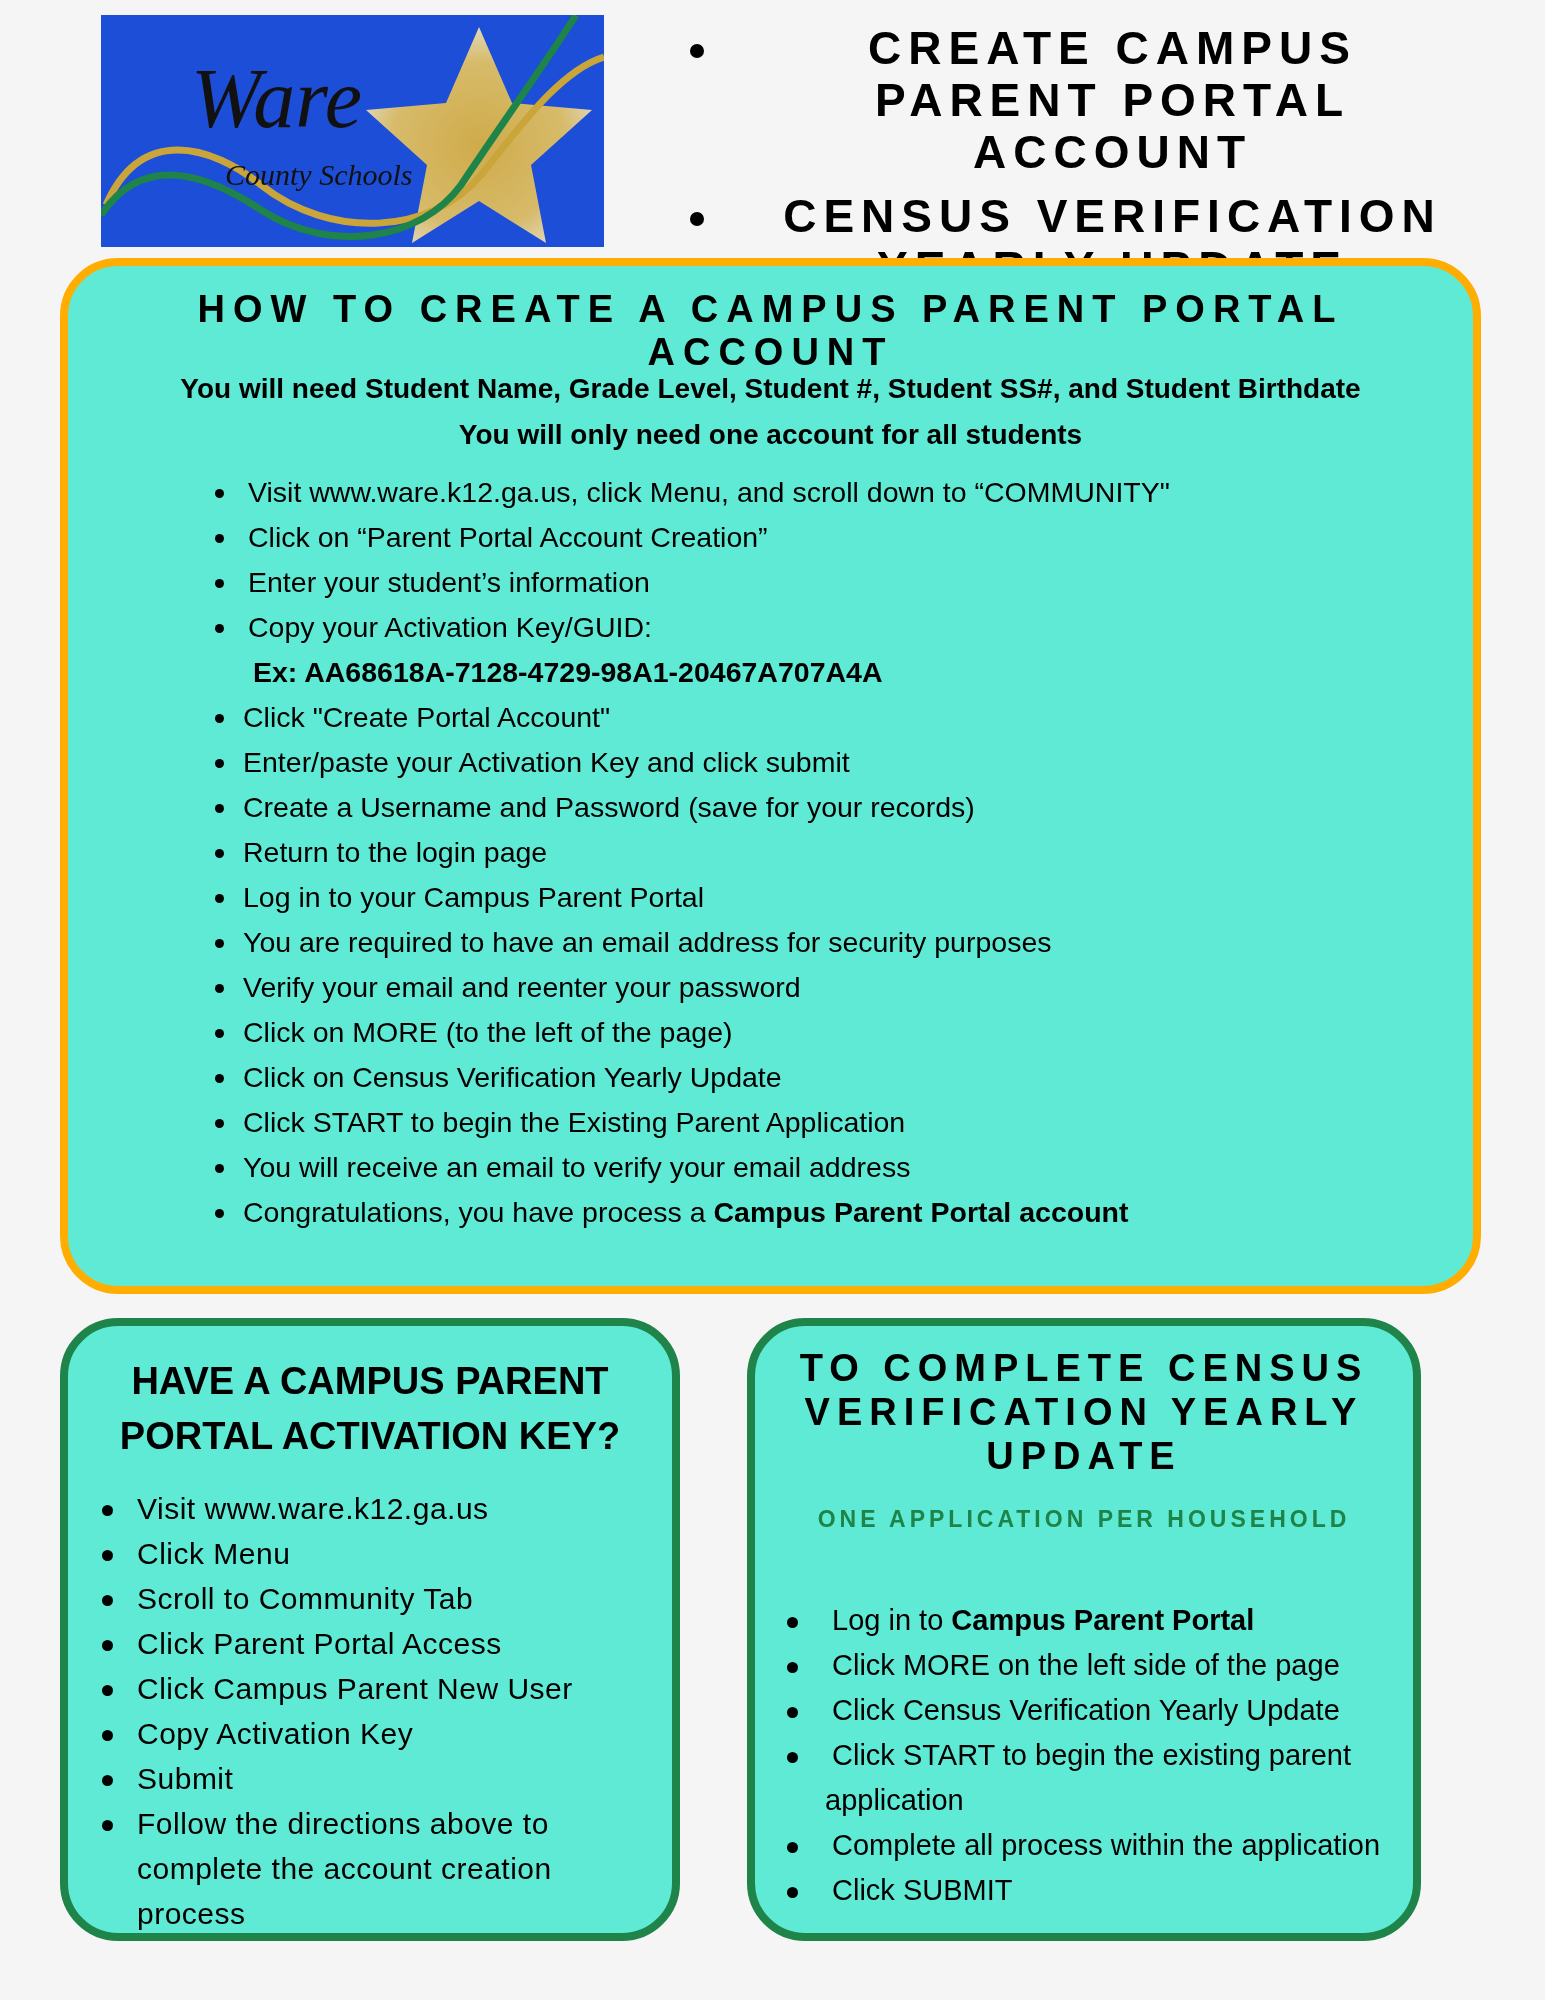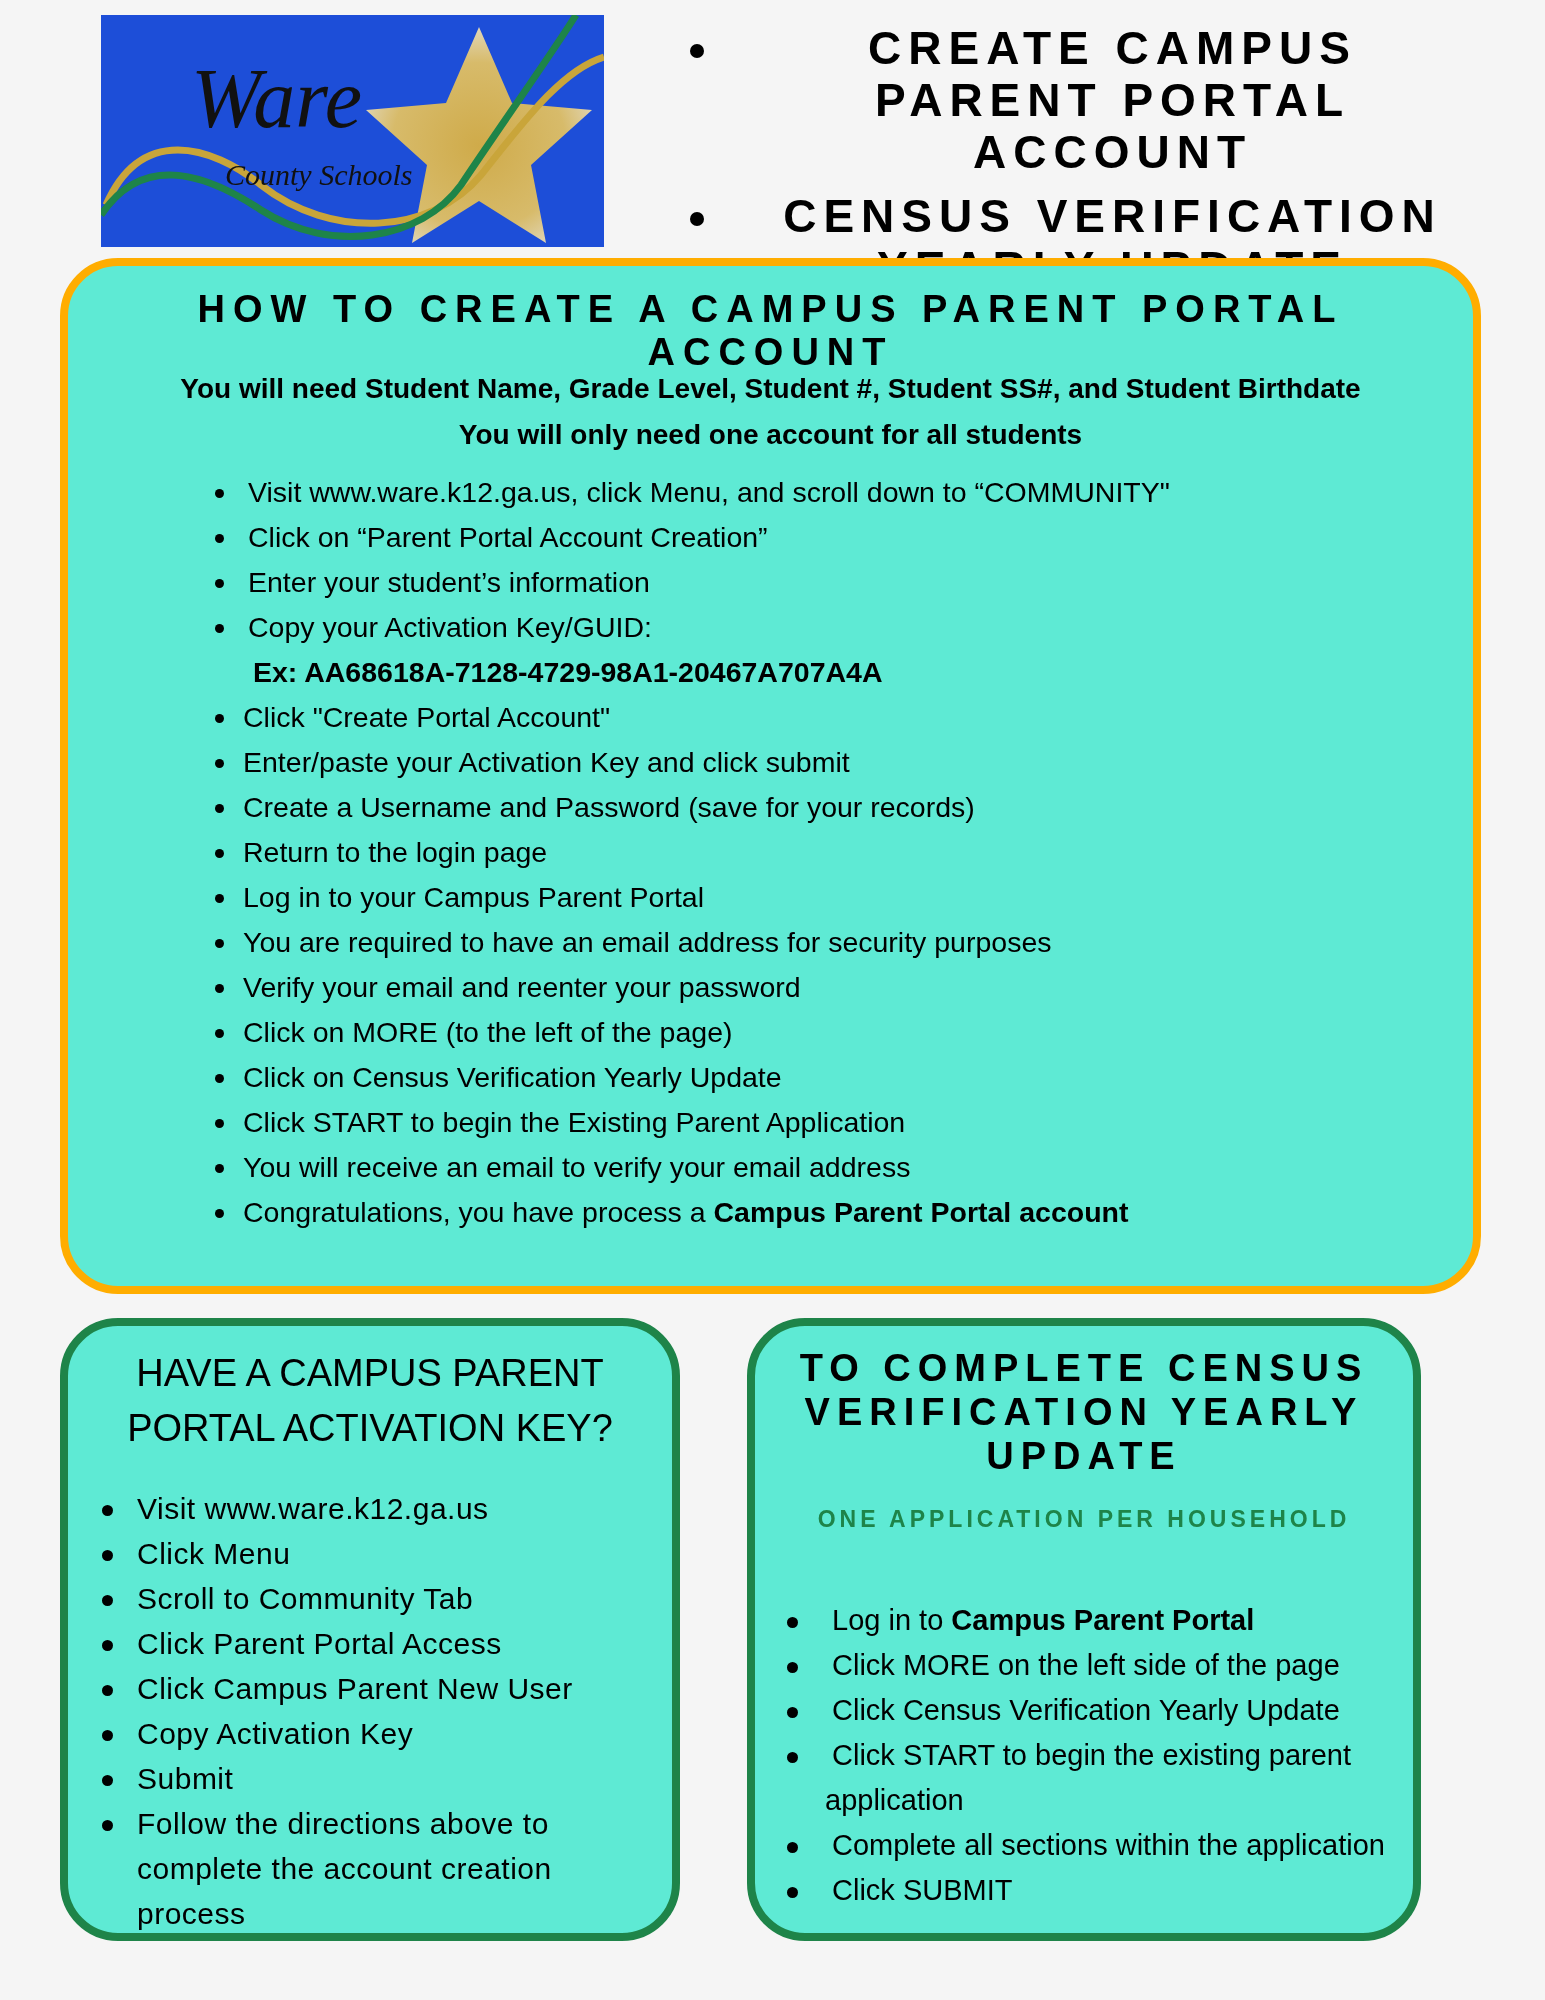--- a/index.html
+++ b/index.html
@@ -48,21 +48,21 @@
   .steps li.example { font-weight: 700; padding-left: 60px; }
   .steps li.example::before { display: none; }
   b { font-weight: 700; }
 
   .panel-green {
     border: 8px solid #1e8449; border-radius: 58px; height: 623px; top: 1318px;
   }
   .panel-left { left: 60px; width: 620px; }
   .panel-right { left: 747px; width: 674px; }
   .panel-left h2 {
-    margin: 0; position: absolute; left: 0; right: 0; top: 20px; text-align: center; font-size: 38px; font-weight: 400; line-height: 55px;
+    margin: 8px; position: absolute; left: 0; right: 0; top: 20px; text-align: center; font-size: 38px; font-weight: 700; line-height: 55px;
   }
   .lst {
     position: absolute; margin: 0; padding: 0; list-style: none;
   }
   .lst li { position: relative; font-size: 30px; line-height: 45px; padding-left: 57px; }
   .lst li::before {
     content: ""; position: absolute; left: 22px; top: 19px; width: 11px; height: 11px; border-radius: 50%; background: #000;
   }
   .panel-left .lst { left: 12px; top: 160px; width: 560px; letter-spacing: 0.5px; }
   .panel-right h2 {
@@ -145,16 +145,16 @@
 
 <section class="panel panel-green panel-right">
   <h2>TO COMPLETE CENSUS VERIFICATION YEARLY UPDATE</h2>
   <div class="household">ONE APPLICATION PER HOUSEHOLD</div>
   <ul class="lst">
     <li><span>Log in to </span><b>Campus Parent Portal</b></li>
     <li>Click MORE on the left side of the page</li>
     <li>Click Census Verification Yearly Update</li>
     <li>Click START to begin the existing parent</li>
     <li class="cont">application</li>
-    <li>Complete all sections within the application</li>
+    <li>Complete all process within the application</li>
     <li>Click SUBMIT</li>
   </ul>
 </section>
 
 </body></html>

